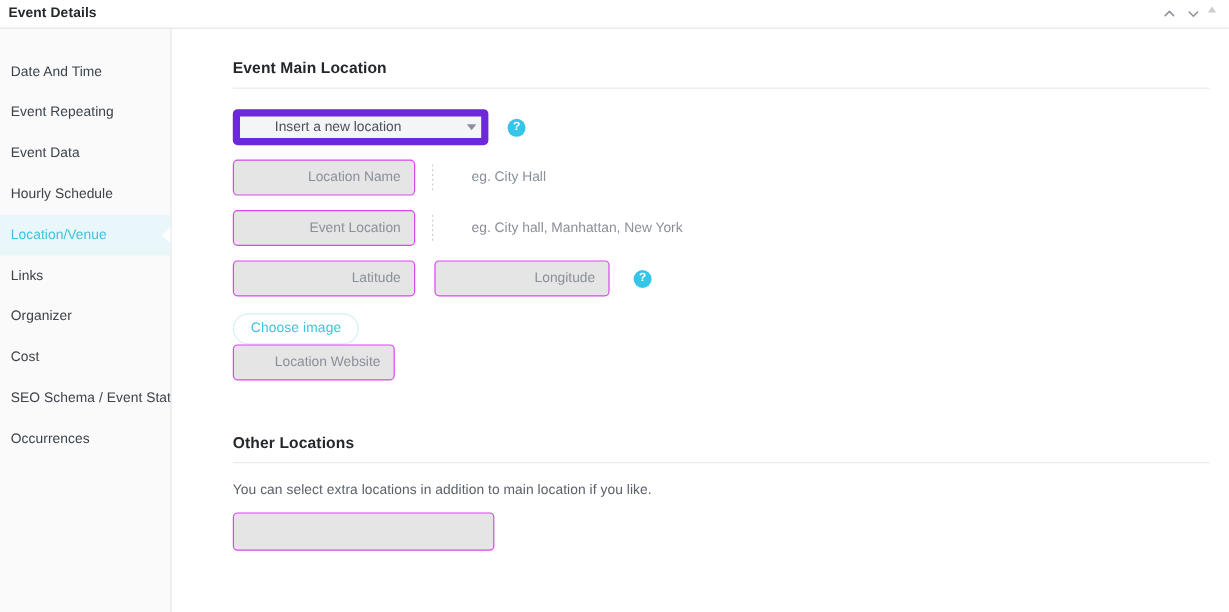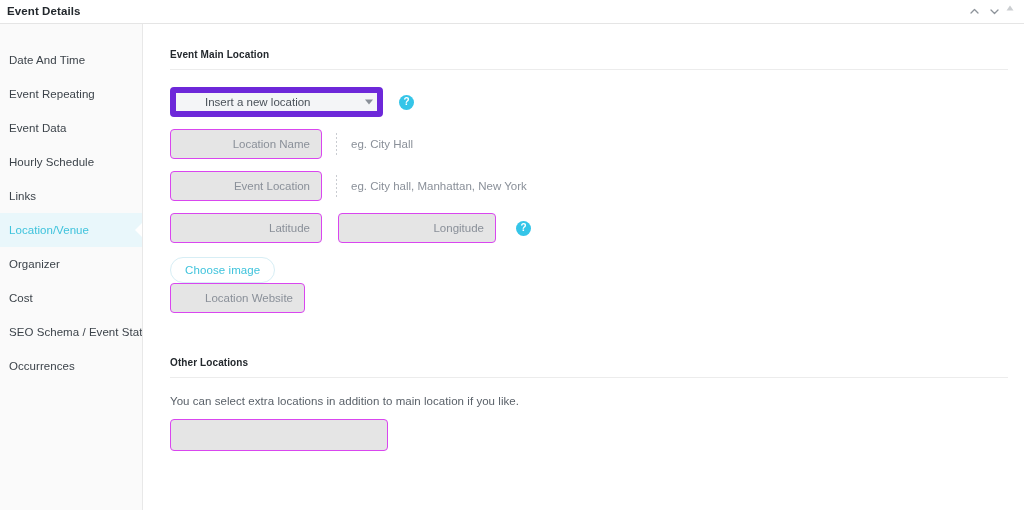--- a/index.html
+++ b/index.html
@@ -77,20 +77,21 @@
     cursor: pointer;
     opacity: 0.45;
   }
 
   
   .body {
     flex: 1 1 auto;
     display: flex;
     min-height: 0;
     overflow: hidden;
+    gap: 24px;
   }
 
   
   .sidebar {
     flex: 0 0 143px;
     width: 143px;
     background: #fafafa;
     border-right: 1px solid #e8e8e8;
     padding-top: 19px;
     position: relative;
@@ -130,21 +131,21 @@
   
   .content {
     flex: 1 1 auto;
     background: #ffffff;
     padding: 25px 16px 0 27px;
     overflow: hidden;
     position: relative;
   }
 
   .section-title {
-    font-size: 10px;
+    font-size: 13px;
     font-weight: bold;
     color: #23282d;
     letter-spacing: 0.1px;
     margin-bottom: 9px;
   }
 
   .section-rule {
     height: 1px;
     background: #ececec;
     margin-bottom: 17px;
@@ -166,21 +167,21 @@
     font-size: 11.5px;
     color: #3c434a;
     padding: 0 11px;
     outline: none;
     text-align: right;
   }
 
   .fld::placeholder { color: #8a9099; opacity: 1; }
 
   .fld-wide   { width: 152px; }
-  .fld-lon    { width: 158px; }
+  .fld-lon    { width: 146px; }
   .fld-site   { width: 135px; }
   .fld-other  { width: 218px; height: 32px; }
 
   .select-wrap {
     position: relative;
     width: 213px;
     height: 30px;
   }
 
   .select-box {
@@ -236,20 +237,21 @@
     background-image: linear-gradient(to bottom, #c9ccd1 0 2px, transparent 2px 4px);
     background-size: 1px 4px;
     background-repeat: repeat-y;
     flex: 0 0 1px;
   }
 
   .hint {
     font-size: 11.5px;
     color: #8a9099;
     white-space: nowrap;
+    margin-left: 18px;
   }
 
   .gap-16 { width: 16px; flex: 0 0 16px; }
   .gap-20 { width: 20px; flex: 0 0 20px; }
 
   
   .btn-outline {
     display: inline-flex;
     align-items: center;
     justify-content: center;
@@ -341,27 +343,27 @@
       </div>
 
       <div class="side-item">
         <span>Event Data</span>
       </div>
 
       <div class="side-item">
         <span>Hourly Schedule</span>
       </div>
 
-      <div class="side-item">
-        <span>Links</span>
-      </div>
-
       <div class="side-item active">
         <span>Location/Venue</span>
         <span class="side-caret"></span>
+      </div>
+
+      <div class="side-item">
+        <span>Links</span>
       </div>
 
       <div class="side-item">
         <span>Organizer</span>
       </div>
 
       <div class="side-item">
         <span>Cost</span>
       </div>
 

